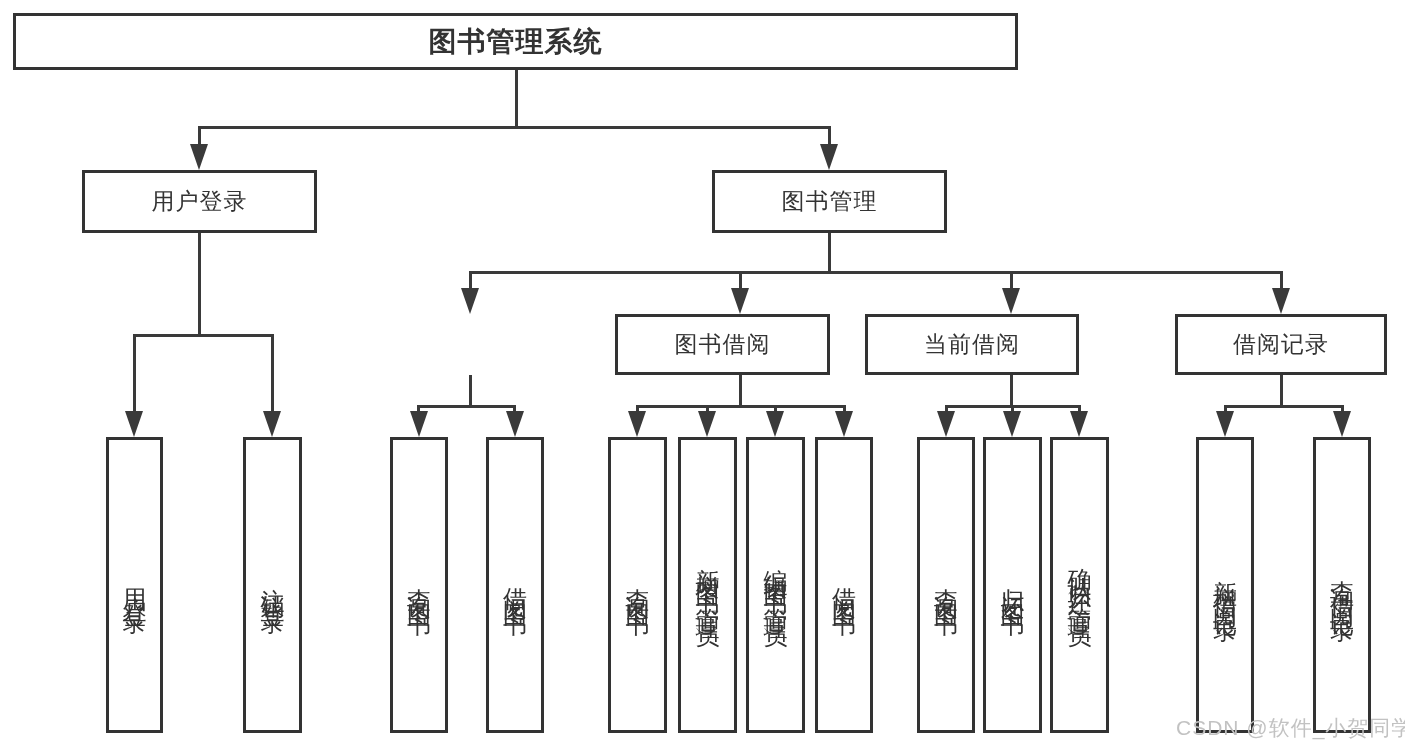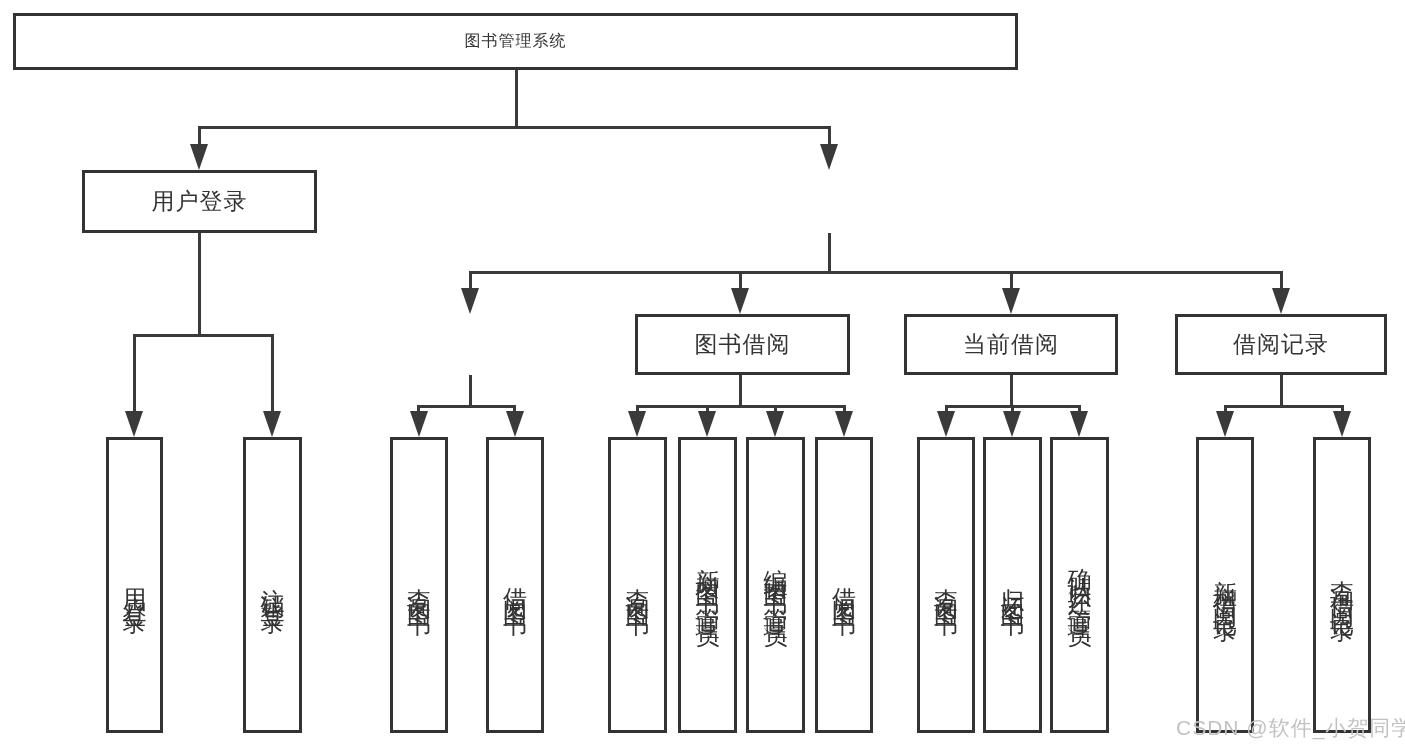--- a/index.html
+++ b/index.html
@@ -16,21 +16,21 @@
     box-sizing: border-box;
     border: 3px solid #333333;
     background: #ffffff;
     color: #333333;
     display: flex;
     align-items: center;
     justify-content: center;
     text-align: center;
   }
   .box.h { font-size: 23px; letter-spacing: 1px; }
-  .box.root { font-size: 16px; letter-spacing: 1px; }
+  .box.root { font-size: 28px; letter-spacing: 1px; font-weight: bold; }
   .box.v {
     writing-mode: vertical-rl;
     text-orientation: mixed;
     font-size: 24px;
     letter-spacing: 8px;
     line-height: 1.0;
   }
   .vline, .hline {
     position: absolute;
     background: #3a3a3a;
@@ -64,34 +64,35 @@
   <div class="box h root" style="left:13px; top:13px; width:1005px; height:57px;">图书管理系统</div>
 
   <div class="vline" style="left:515px; top:70px; height:58px;"></div>
   <div class="hline" style="left:198px; top:126px; width:633px;"></div>
   <div class="vline" style="left:198px; top:126px; height:22px;"></div>
   <div class="vline" style="left:828px; top:126px; height:22px;"></div>
   <div class="arrow" style="left:190px; top:144px;"></div>
   <div class="arrow" style="left:820px; top:144px;"></div>
 
   <div class="box h" style="left:82px; top:170px; width:235px; height:63px;">用户登录</div>
+  <div class="box h" style="left:712px; top:170px; width:235px; height:63px;">图书管理</div>
 
   <div class="vline" style="left:828px; top:233px; height:40px;"></div>
   <div class="hline" style="left:469px; top:271px; width:814px;"></div>
   <div class="vline" style="left:469px; top:271px; height:17px;"></div>
   <div class="vline" style="left:739px; top:271px; height:17px;"></div>
   <div class="vline" style="left:1010px; top:271px; height:17px;"></div>
   <div class="vline" style="left:1280px; top:271px; height:17px;"></div>
   <div class="arrow" style="left:461px; top:288px;"></div>
   <div class="arrow" style="left:731px; top:288px;"></div>
   <div class="arrow" style="left:1002px; top:288px;"></div>
   <div class="arrow" style="left:1272px; top:288px;"></div>
 
-  <div class="box h" style="left:635px; top:314px; width:215px; height:61px;">图书借阅</div>
-  <div class="box h" style="left:904px; top:314px; width:214px; height:61px;">当前借阅</div>
+  <div class="box h" style="left:615px; top:314px; width:215px; height:61px;">图书借阅</div>
+  <div class="box h" style="left:865px; top:314px; width:214px; height:61px;">当前借阅</div>
   <div class="box h" style="left:1175px; top:314px; width:212px; height:61px;">借阅记录</div>
 
   <div class="vline" style="left:198px; top:233px; height:104px;"></div>
   <div class="hline" style="left:133px; top:334px; width:141px;"></div>
   <div class="vline" style="left:133px; top:334px; height:78px;"></div>
   <div class="vline" style="left:271px; top:334px; height:78px;"></div>
   <div class="arrow" style="left:125px; top:411px;"></div>
   <div class="arrow" style="left:263px; top:411px;"></div>
 
   <div class="vline" style="left:469px; top:375px; height:33px;"></div>

